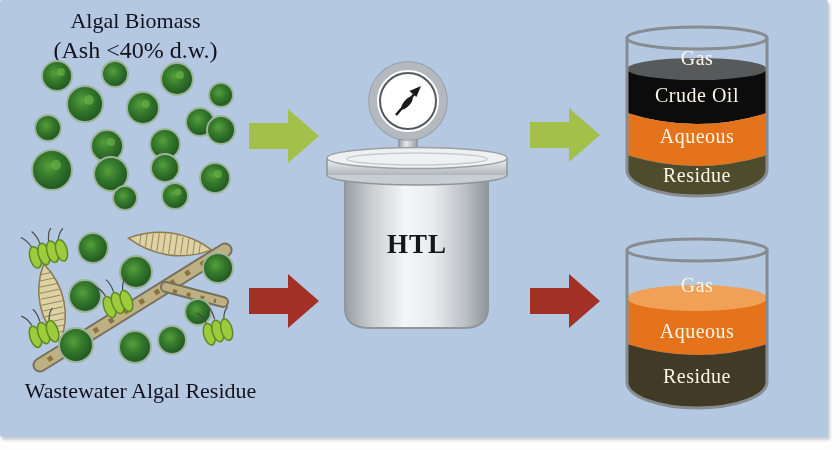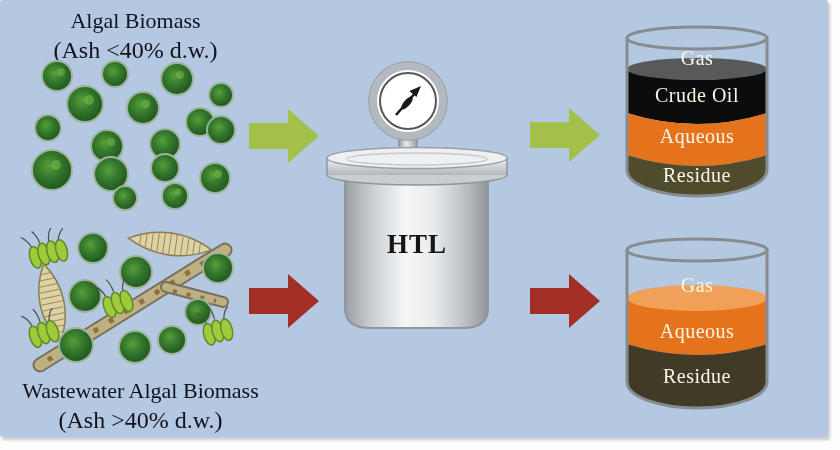--- a/index.html
+++ b/index.html
@@ -140,22 +140,21 @@
       <g transform="translate(26,106) rotate(-18)">
         <path d="M-9,-12 q-2,-8 -7,-12 M0,-13 q0,-9 -3,-14 M9,-11 q2,-8 7,-11" stroke="#4a4a4a" stroke-width="1.2" fill="none"></path>
         <ellipse cx="-9" cy="0" rx="5.5" ry="11"></ellipse>
           <ellipse cx="0" cy="-1" rx="5.5" ry="11"></ellipse>
         <ellipse cx="9" cy="0" rx="5.5" ry="11"></ellipse>
       </g>
     </g>
   </svg>
 
   <div class="title" style="left:8px;top:376px;width:265px;">
-    <div class="l1">Wastewater Algal Biomass</div>
-    <div class="l2">(Ash &gt;40% d.w.)</div>
+    <div class="l1">Wastewater Algal Residue</div>
   </div>
 
   <svg class="abs" style="left:246px;top:100px;" width="76" height="72" viewBox="0 0 76 72">
     <polygon points="3,23 42,23 42,9 73,36 42,63 42,49 3,49" fill="#a2c04a"></polygon>
   </svg>
   <svg class="abs" style="left:246px;top:265px;" width="76" height="72" viewBox="0 0 76 72">
     <polygon points="3,23 42,23 42,9 73,36 42,63 42,49 3,49" fill="#a33027"></polygon>
   </svg>
   <svg class="abs" style="left:527px;top:99px;" width="76" height="72" viewBox="0 0 76 72">
     <polygon points="3,23 42,23 42,9 73,36 42,63 42,49 3,49" fill="#a2c04a"></polygon>

